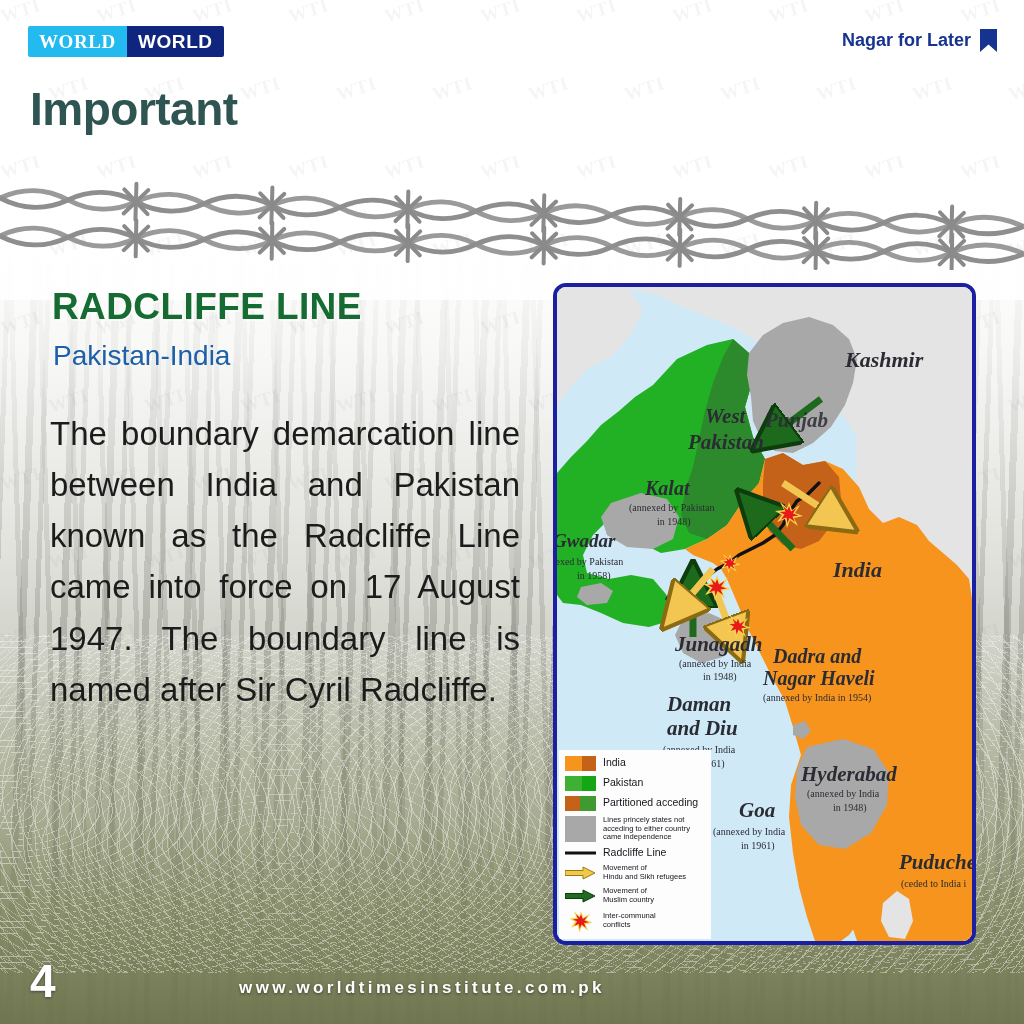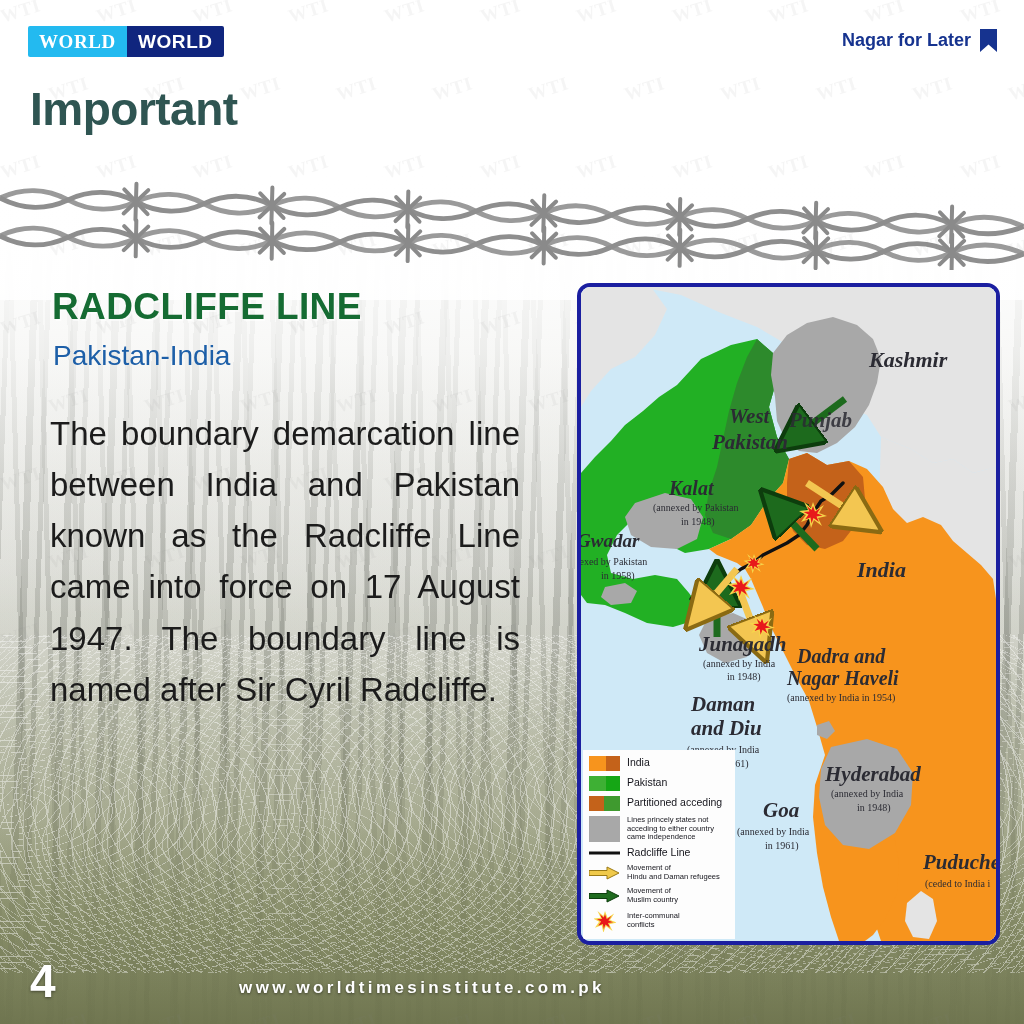--- a/index.html
+++ b/index.html
@@ -112,21 +112,21 @@
     position:absolute; left:50px; top:408px; width:470px; z-index:6;
     font-size:33px; line-height:1.55; color:#1c1c1c;
     text-align:justify; text-justify:inter-word;
     font-family:"Liberation Sans", sans-serif;
   }
 
   
   #map-panel{
     position:absolute; left:553px; top:283px; width:423px; height:662px;
     border:4px solid #1b1fa0; border-radius:13px; overflow:hidden;
-    background:#cfe9f7; z-index:6;margin-left:24px;
+    background:#cfe9f7; z-index:6;
   }
   #map-svg{ position:absolute; inset:0; display:block; }
 
   
   #legend{
     position:absolute; left:2px; bottom:2px; width:152px;
     background:#fdfdfd; padding:6px 5px 6px 6px; z-index:8;
     font-family:"Liberation Sans", sans-serif;
   }
   #legend .row{ display:flex; align-items:center; gap:7px; margin-bottom:5px; }
@@ -555,21 +555,21 @@
     </div>
 
     <div class="row">
       <div class="swbox">
         <svg width="31" height="14" viewBox="0 0 31 14">
           <path d="M0 4.5 H18 V1 L30 7 L18 13 V9.5 H0 Z" fill="#f0c94a" stroke="#9a7a16" stroke-width="1"></path>
         </svg>
       </div>
       <div>
         <div class="lbl sm">Movement of</div>
-        <div class="lbl sm">Hindu and Daman refugees</div>
+        <div class="lbl sm">Hindu and Sikh refugees</div>
       </div>
     </div>
 
     <div class="row">
       <div class="swbox">
         <svg width="31" height="14" viewBox="0 0 31 14">
           <path d="M0 4.5 H18 V1 L30 7 L18 13 V9.5 H0 Z" fill="#1f6b1f" stroke="#0d3d0d" stroke-width="1"></path>
         </svg>
       </div>
       <div>

